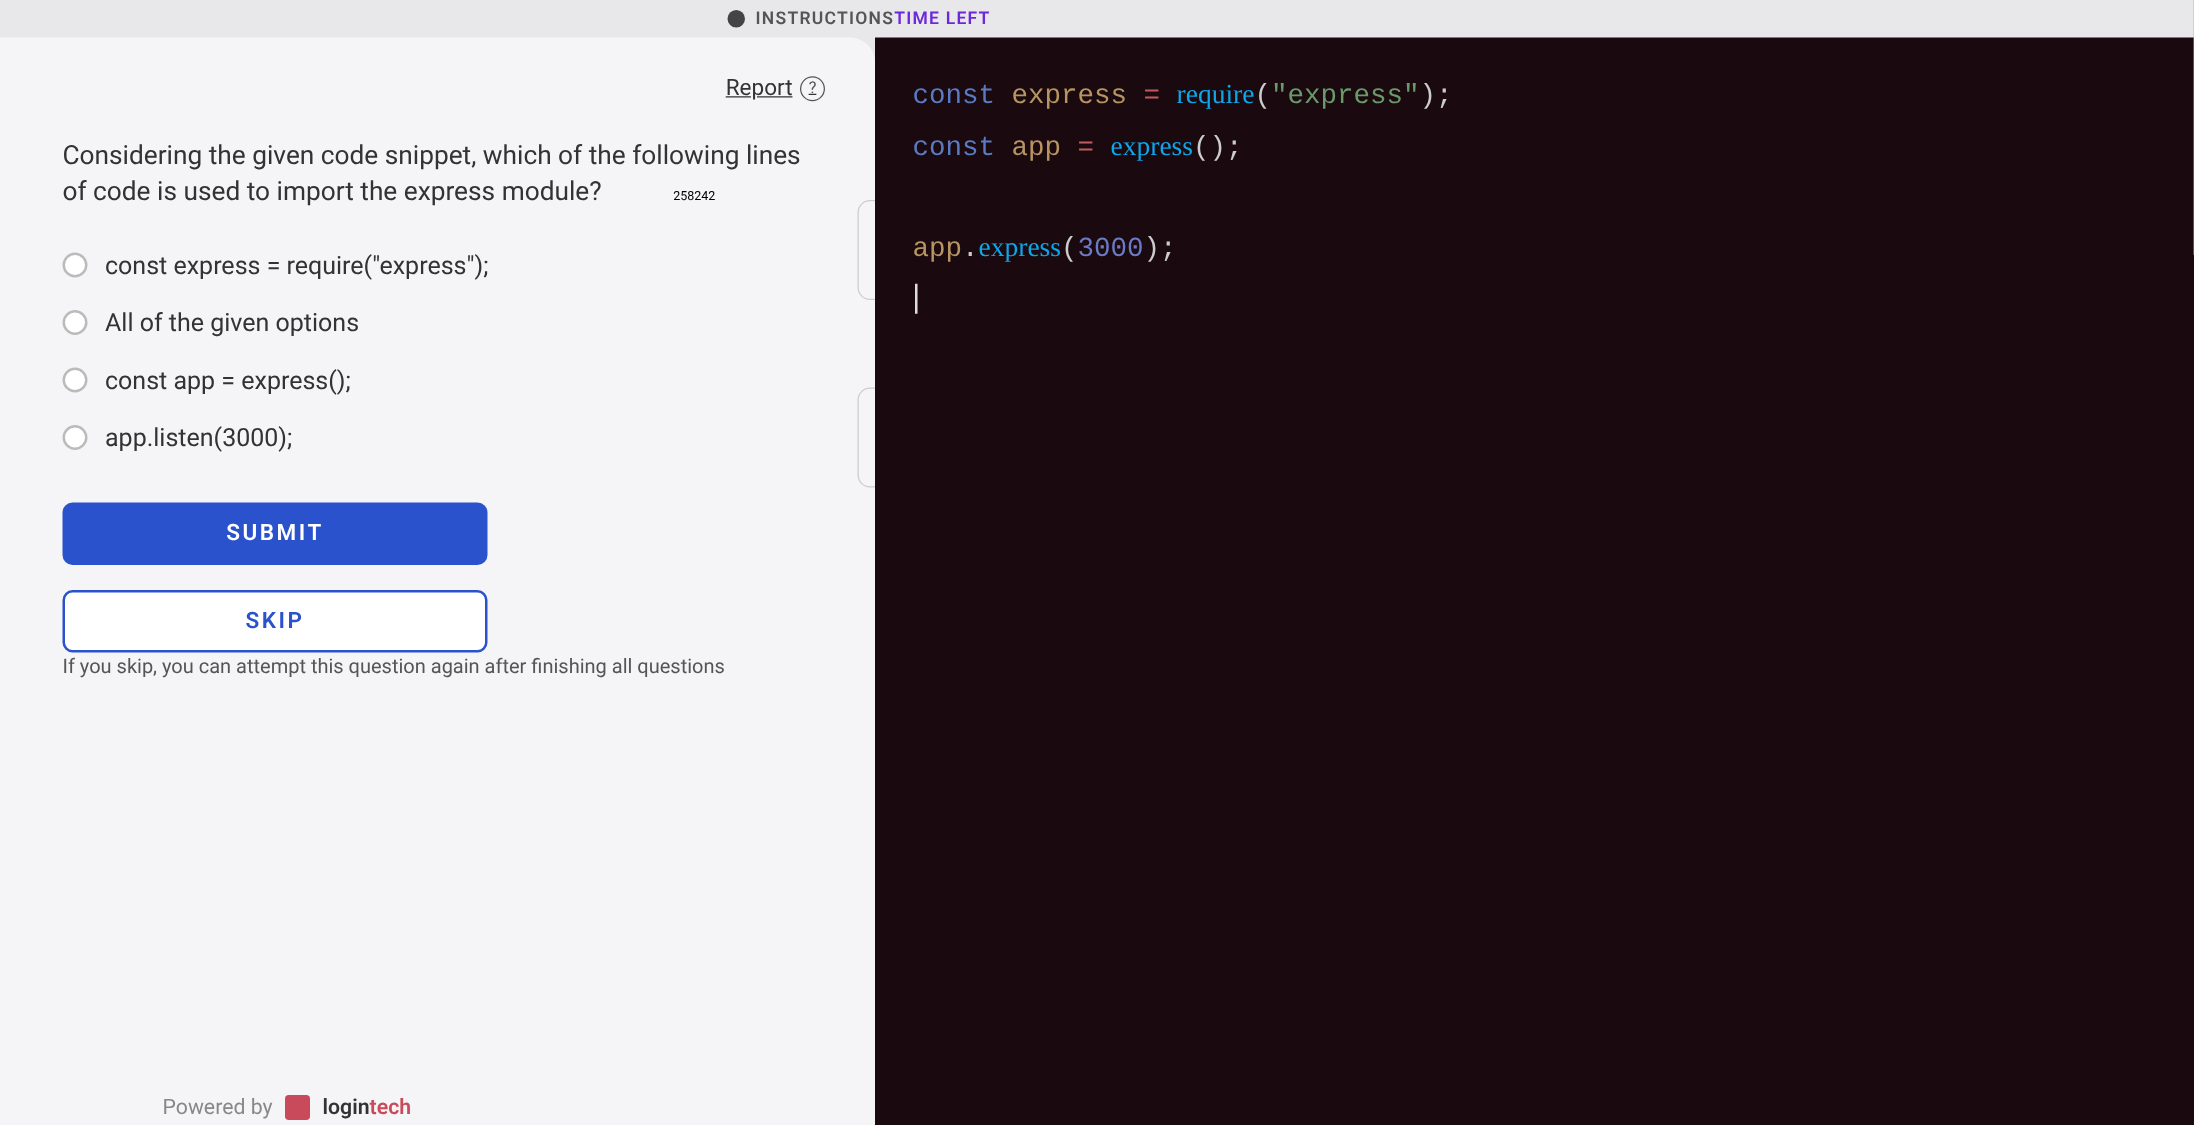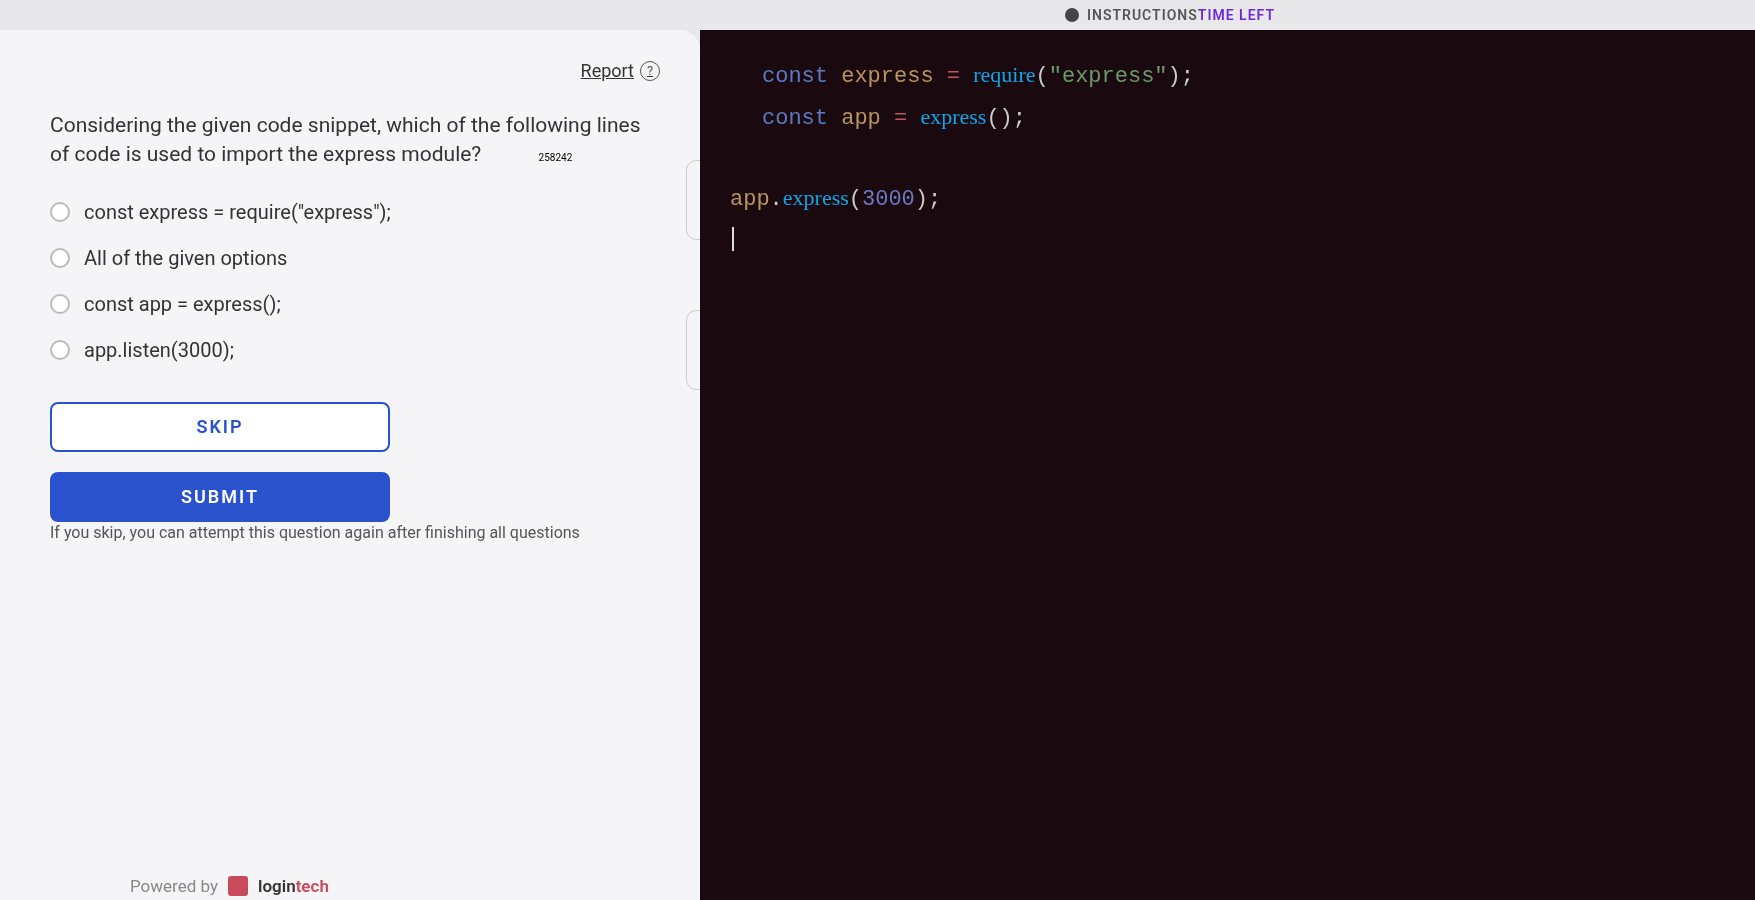--- a/index.html
+++ b/index.html
@@ -13,21 +13,21 @@
       width: 1755px;
       height: 900px;
       overflow: hidden;
       display: flex;
       flex-direction: column;
     }
     .top-bar {
       height: 30px;
       background: #e8e8ea;
       display: flex;
-      justify-content: flex-end;
+      justify-content: center;
       align-items: center;
       padding: 0 30px 0 100px;
       font-size: 14px;
       color: #555;
       font-weight: 600;
     }
     .instructions-label {
       display: flex;
       align-items: center;
       gap: 8px;
@@ -205,21 +205,21 @@
       padding: 25px 30px;
       font-family: 'Courier New', Consolas, monospace;
       font-size: 22px;
       line-height: 1.8;
       color: #ddd;
       position: relative;
     }
     .code-line {
       white-space: pre;
     }
-    .kw { color: #5a7bc4; margin-left: 32px; }
+    .kw { color: #5a7bc4; }
     .var { color: #b89560; }
     .op { color: #c05a5a; }
     .fn { color: #0ea5e9; font-family: Liberation Serif, serif; }
     .str { color: #6a9a6a; }
     .num { color: #6a7ac4; }
     .punct { color: #ccc; }
     .cursor-ind {
       display: inline-block;
       width: 2px;
       height: 24px;
@@ -268,25 +268,25 @@
         <span class="radio"></span>
         <span class="option-text">const app = express();</span>
       </div>
       <div class="option">
         <span class="radio"></span>
         <span class="option-text">app.listen(3000);</span>
       </div>
     </div>
 
     <div class="buttons">
+      <div class="btn btn-submit">
+        <span>SUBMIT</span>
+      </div>
       <div class="btn btn-skip">
         <span>SKIP</span>
-      </div>
-      <div class="btn btn-submit">
-        <span>SUBMIT</span>
       </div>
     </div>
 
     <div class="skip-note">If you skip, you can attempt this question again after finishing all questions</div>
 
     <div class="powered-by">
       <span>Powered by</span>
       <span class="brand-logo"></span>
       <span class="brand-name">
         <span class="brand-first">login</span><span class="brand-second">tech</span>

